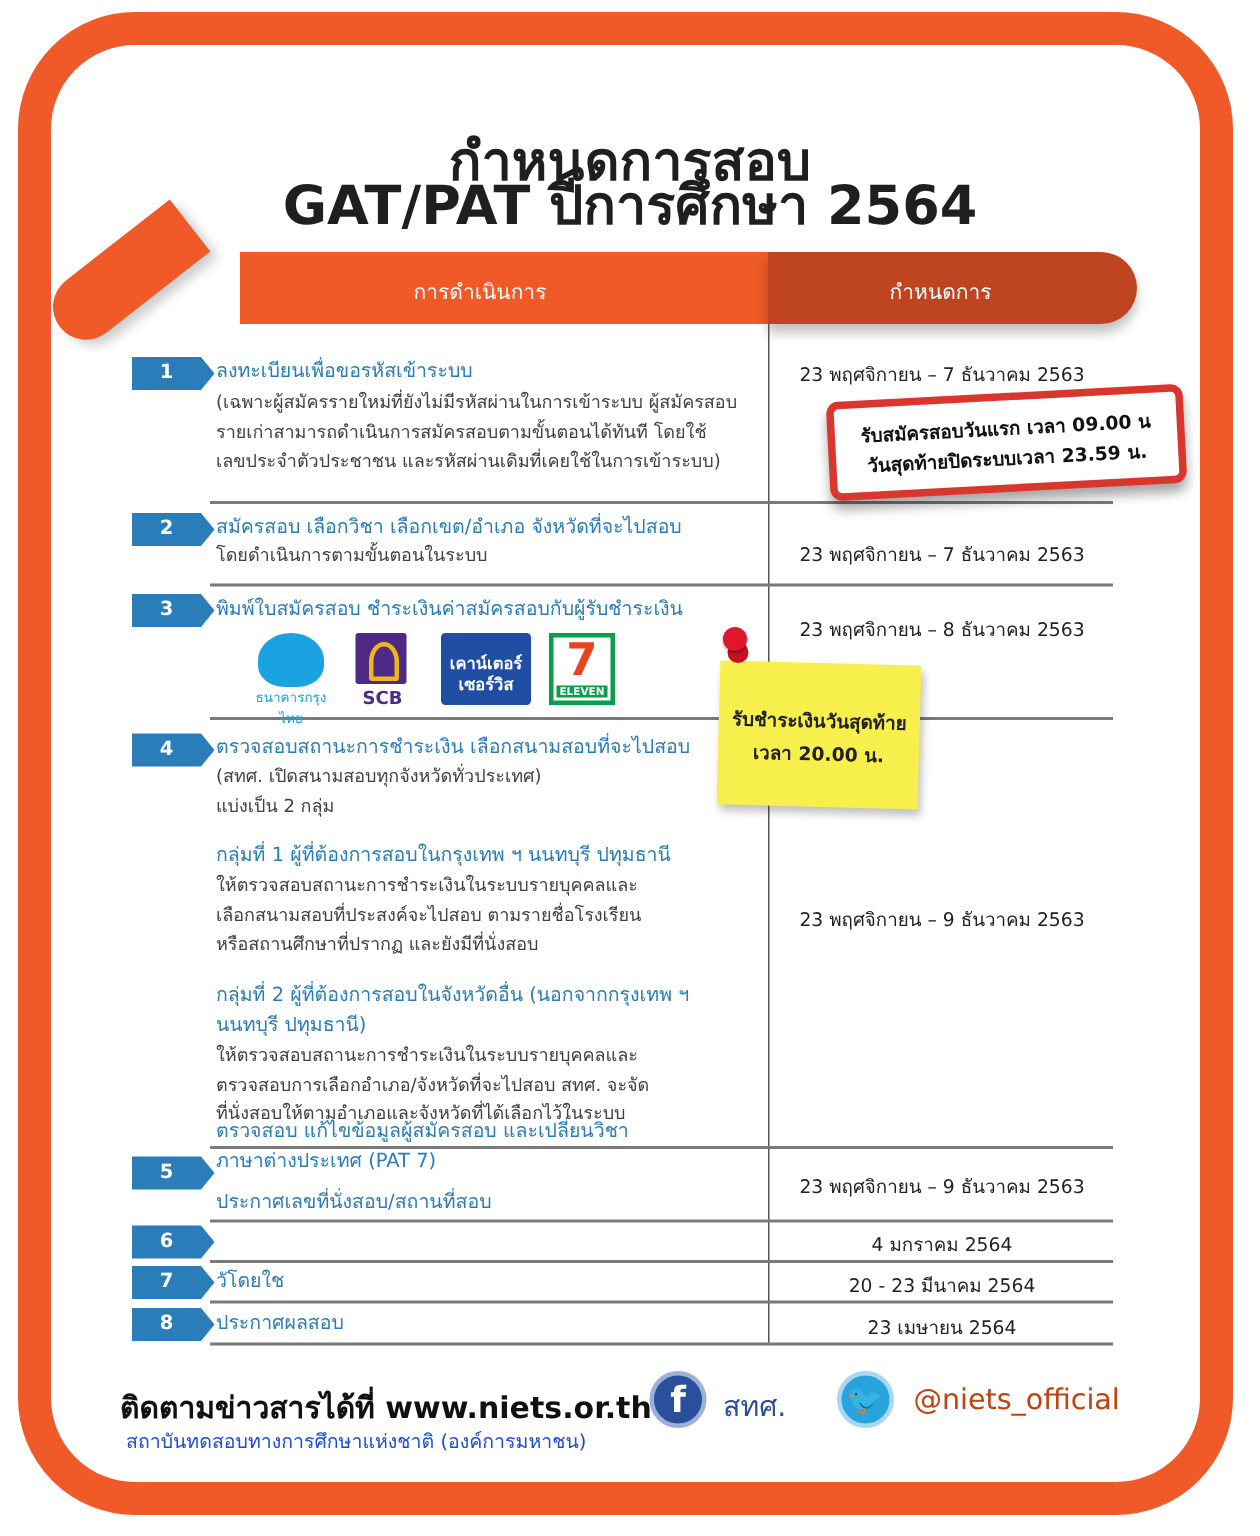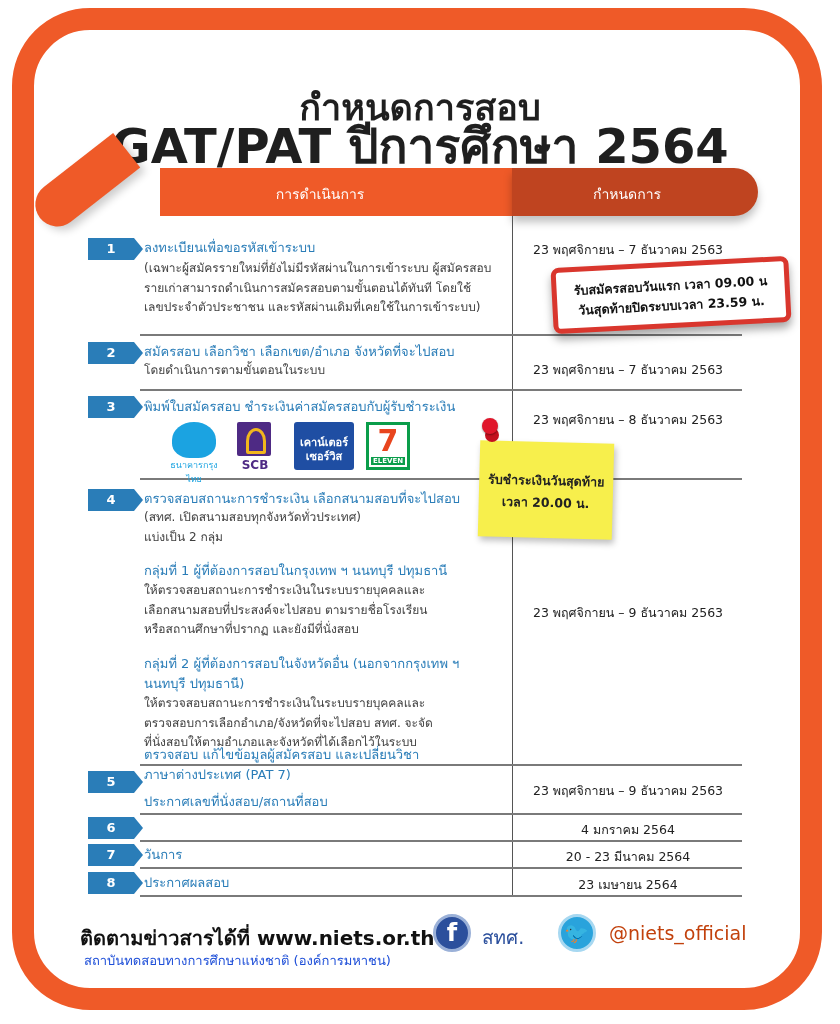--- a/index.html
+++ b/index.html
@@ -6,21 +6,21 @@
   html, body { width: 840px; height: 1024px; background: #ffffff; overflow: hidden; }
   body { font-family: "DejaVu Sans", "Liberation Sans", sans-serif; position: relative; }
 
   .frame {
     position: absolute; left: 12px; top: 8px; width: 810px; height: 1002px;
     border: 22px solid #ef5a28; border-radius: 78px; background: #ffffff;
   }
 
   .title { position: absolute; left: 0; width: 840px; text-align: center; color: #1f1f1f; font-weight: bold; }
   .title-1 { top: 58px; font-size: 36px; margin-top: 21px; }
-  .title-2 { top: 108px; font-size: 48px; }
+  .title-2 { top: 108px; font-size: 36px; }
 
   
   .ribbon-main {
     position: absolute; left: 160px; top: 168px; width: 352px; height: 48px; background: #ef5a28;
   }
   .ribbon-right {
     position: absolute; left: 512px; top: 168px; width: 246px; height: 48px; background: #bf4420;
     border-radius: 0 24px 24px 0; box-shadow: 0 6px 8px rgba(0,0,0,0.25);
   }
   .ribbon-fold-cap {
@@ -159,21 +159,21 @@
 <div class="step-badge" style="top:771px">5</div>
 <div class="step-title" style="top:745px; white-space:pre-line">ตรวจสอบ แก้ไขข้อมูลผู้สมัครสอบ และเปลี่ยนวิชา
 ภาษาต่างประเทศ (PAT 7)</div>
 <div class="date" style="top:781px">23 พฤศจิกายน – 9 ธันวาคม 2563</div>
 
 <div class="step-badge" style="top:817px">6</div>
 <div class="step-title" style="top:792px">ประกาศเลขที่นั่งสอบ/สถานที่สอบ</div>
 <div class="date" style="top:820px">4 มกราคม 2564</div>
 
 <div class="step-badge" style="top:844px">7</div>
-<div class="step-title" style="top:845px">วันการ</div>
+<div class="step-title" style="top:845px">วัโดยใช</div>
 <div class="date" style="top:847px">20 - 23 มีนาคม 2564</div>
 
 <div class="step-badge" style="top:872px">8</div>
 <div class="step-title" style="top:873px">ประกาศผลสอบ</div>
 <div class="date" style="top:875px">23 เมษายน 2564</div>
 
 <div class="callout-red">
   <div>รับสมัครสอบวันแรก เวลา 09.00 น</div>
   <div>วันสุดท้ายปิดระบบเวลา 23.59 น.</div>
 </div>

